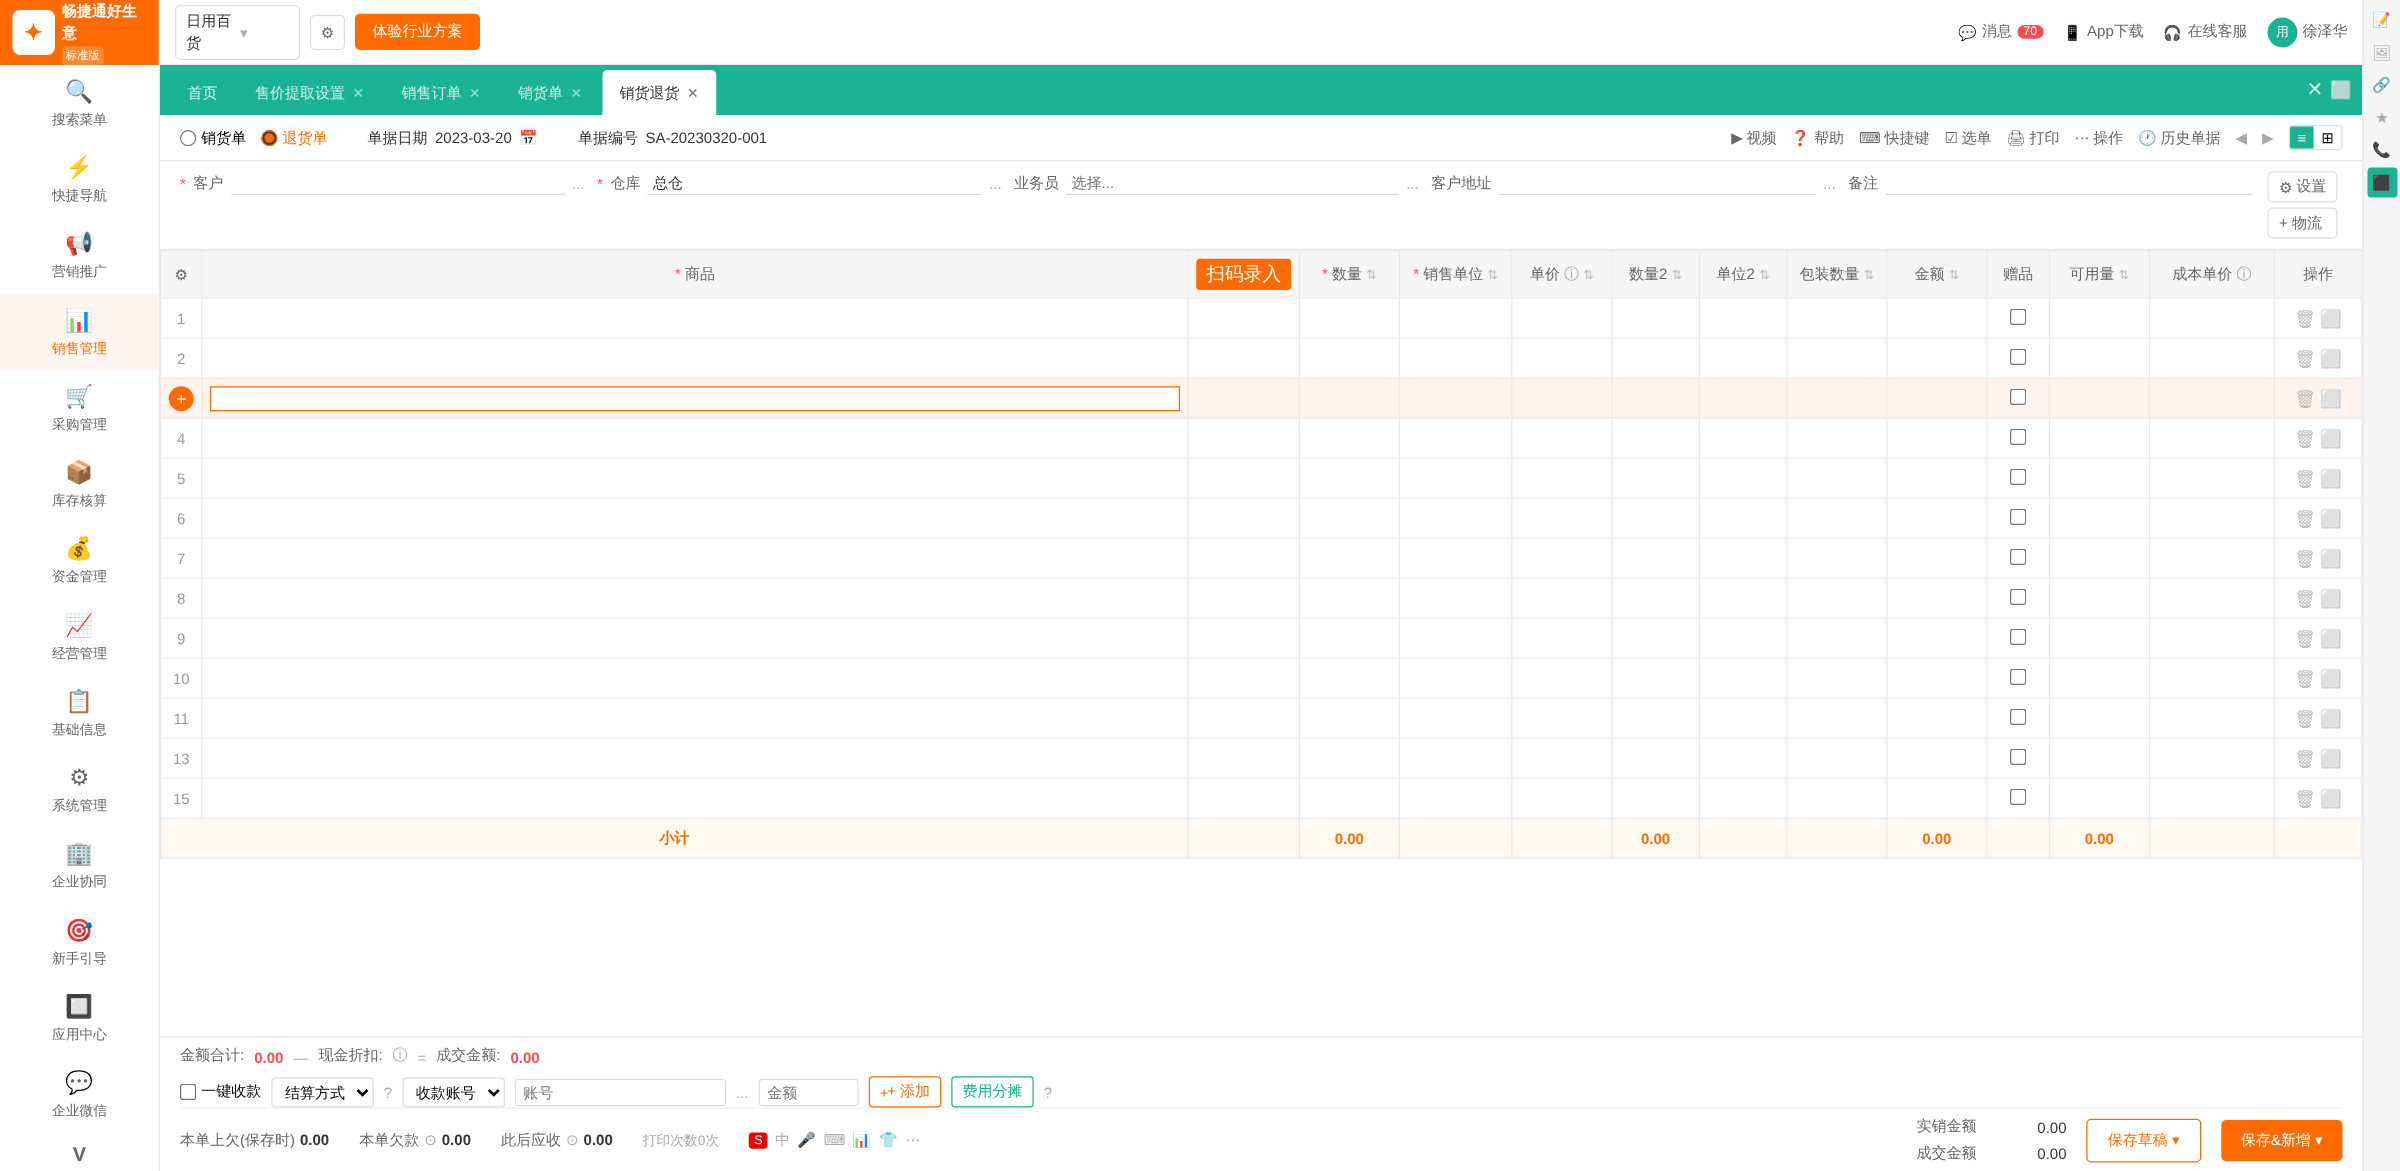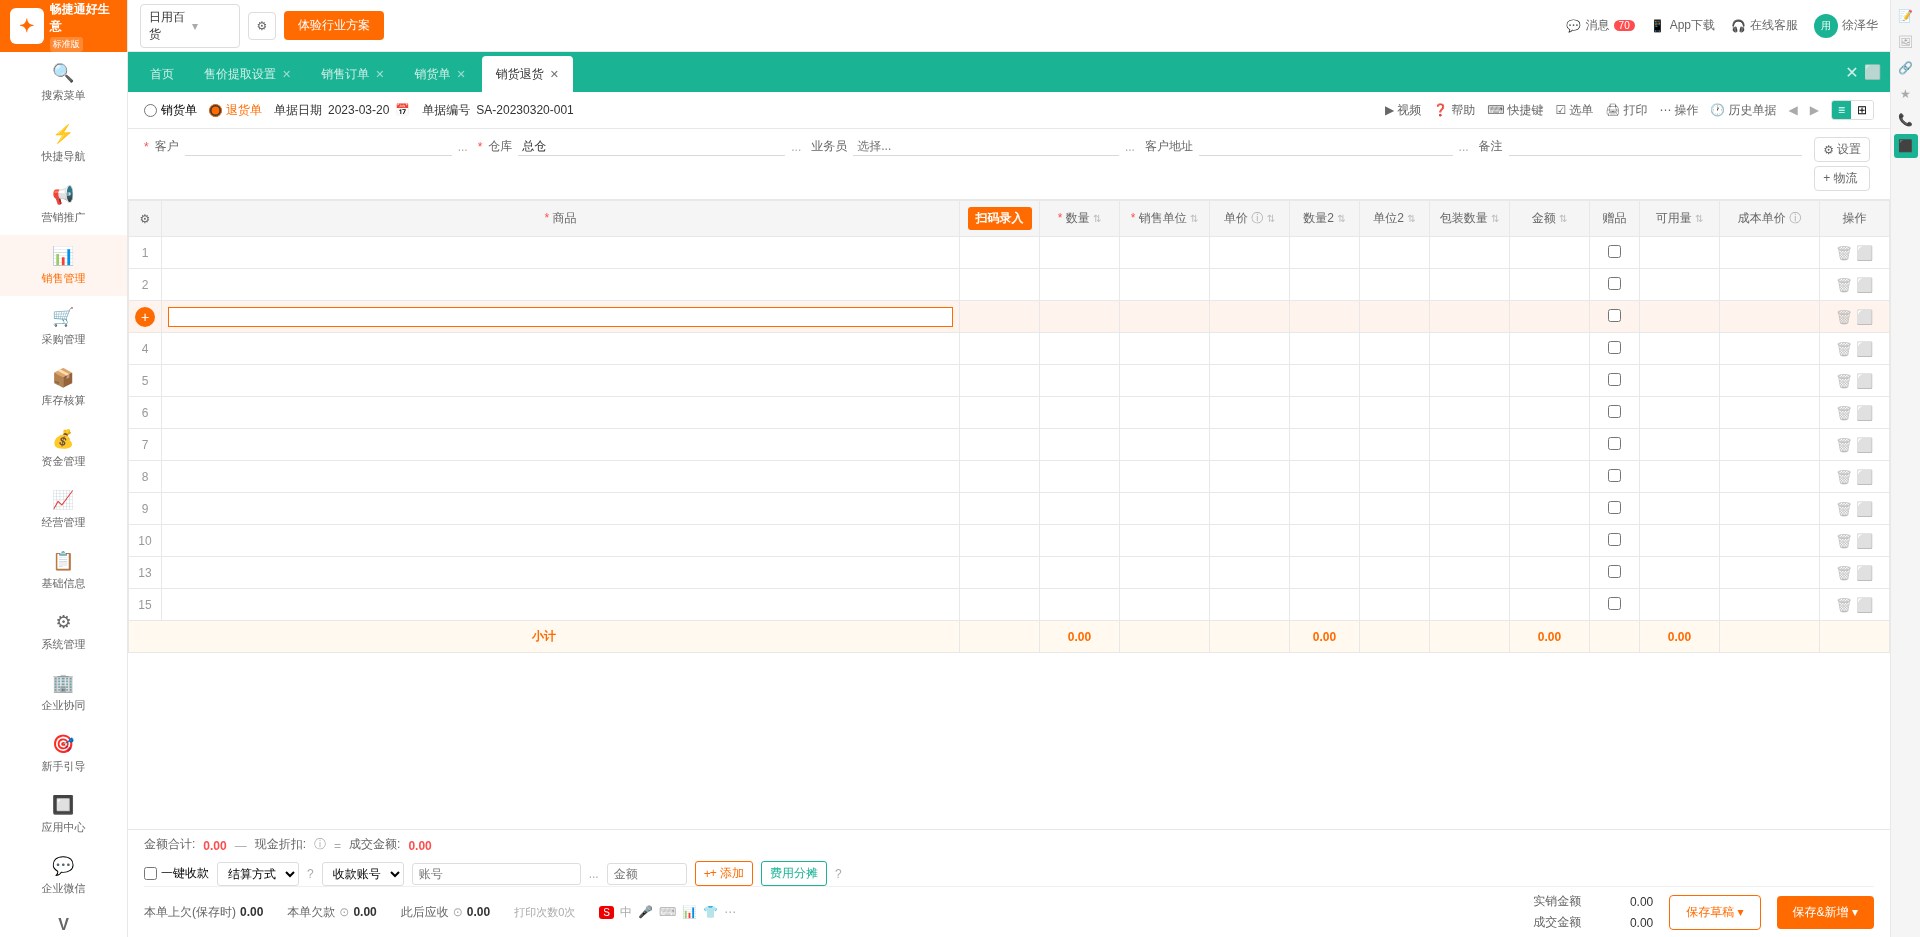--- a/index.html
+++ b/index.html
@@ -36,35 +36,35 @@
     .tabbar-actions { margin-left: auto; display: flex; align-items: center; gap: 6px; }
 
     
     .content { flex: 1; background: #fff; overflow: hidden; display: flex; flex-direction: column; }
 
     
     .form-header { padding: 8px 16px; border-bottom: 1px solid #e8e8e8; display: flex; align-items: center; gap: 12px; }
     .radio-group { display: flex; gap: 12px; align-items: center; }
     .radio-item { display: flex; align-items: center; gap: 4px; cursor: pointer; }
     .radio-item input[type=radio] { accent-color: #ff6b00; }
-    .form-field { display: flex; align-items: center; gap: 6px; }
+    .form-field { display: flex; align-items: center; gap: 6px; margin-left: 20px; }
     .form-field span { color: #333; }
     .header-actions { margin-left: auto; display: flex; align-items: center; gap: 12px; }
     .header-action-item { display: flex; align-items: center; gap: 3px; color: #666; cursor: pointer; }
     .view-toggle { display: flex; border: 1px solid #ddd; border-radius: 3px; overflow: hidden; }
     .view-btn { padding: 2px 6px; cursor: pointer; background: #fff; }
     .view-btn.active { background: #1ab394; color: #fff; }
     .field-group { display: flex; align-items: center; gap: 6px; flex: 1; min-width: 250px; }
     .field-label { color: #666; white-space: nowrap; }
     .field-required { color: #ff4d4f; }
     .field-input { flex: 1; border: none; border-bottom: 1px solid #d9d9d9; padding: 2px 4px; outline: none; color: #333; min-width: 80px; }
     .field-dots { color: #aaa; cursor: pointer; }
     .side-btns { display: flex; flex-direction: column; gap: 4px; margin-left: auto; padding-right: 4px; }
     .side-btn { border: 1px solid #ddd; border-radius: 4px; padding: 3px 8px; cursor: pointer; background: #fff; color: #666; font-size: 11px; display: flex; align-items: center; gap: 3px; }
-    .scan-btn { background: #ff6b00; color: #fff; border: none; border-radius: 3px; padding: 3px 8px; cursor: pointer; font-size: 12px; font-weight: bold; }
+    .scan-btn { background: #ff6b00; color: #fff; border: none; border-radius: 3px; padding: 3px 8px; cursor: pointer; font-size: 15px; }
 
     
     .table-container { flex: 1; overflow: auto; padding: 0 0 0 0; }
     table { width: 100%; border-collapse: collapse; }
     table th { background: #f5f5f5; border: 1px solid #e8e8e8; padding: 6px 6px; text-align: center; color: #666; white-space: nowrap; position: sticky; top: 0; z-index: 5; font-weight: normal; }
     table td { border: 1px solid #e8e8e8; padding: 4px 6px; text-align: center; color: #333; height: 32px; }
     table tr.highlighted td { background: #fff3ed; }
     .th-required { color: #ff4d4f; }
     .th-sort { color: #bbb; font-size: 10px; cursor: pointer; }
     .row-num { color: #999; }
@@ -540,20 +540,36 @@
               <td></td>
               <td></td>
               <td></td>
               <td><input type="checkbox" style=""></td>
               <td></td>
               <td></td>
               <td><span class="action-icon">🗑</span> <span class="action-icon">⬜</span></td>
             </tr>
             <tr>
               <td><span class="row-num">10</span></td>
+              <td></td>
+              <td></td>
+              <td></td>
+              <td></td>
+              <td></td>
+              <td></td>
+              <td></td>
+              <td></td>
+              <td></td>
+              <td><input type="checkbox" style=""></td>
+              <td></td>
+              <td></td>
+              <td><span class="action-icon">🗑</span> <span class="action-icon">⬜</span></td>
+            </tr>
+            <tr>
+              <td><span class="row-num">11</span></td>
               <td></td>
               <td></td>
               <td></td>
               <td></td>
               <td></td>
               <td></td>
               <td></td>
               <td></td>
               <td></td>
               <td><input type="checkbox" style=""></td>

